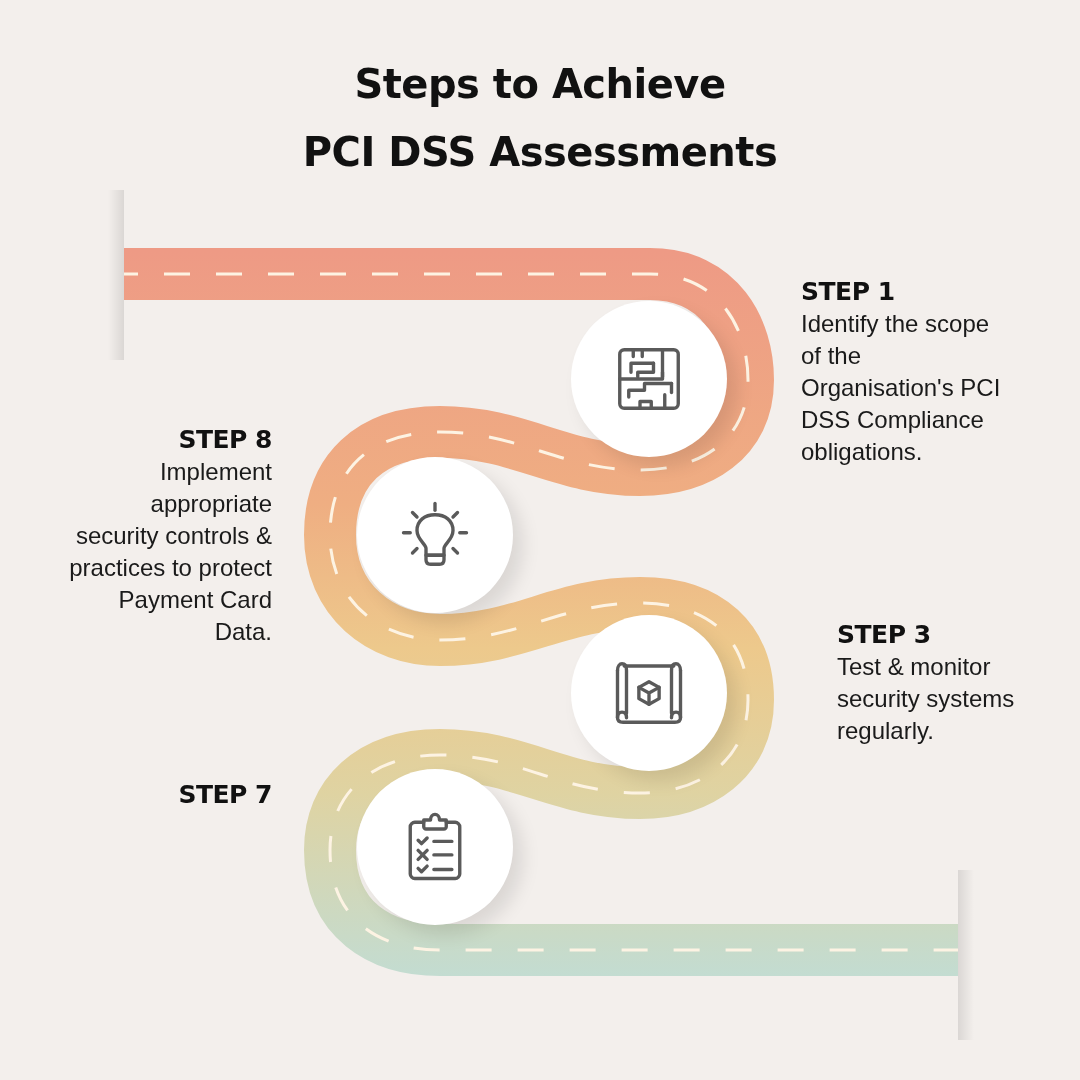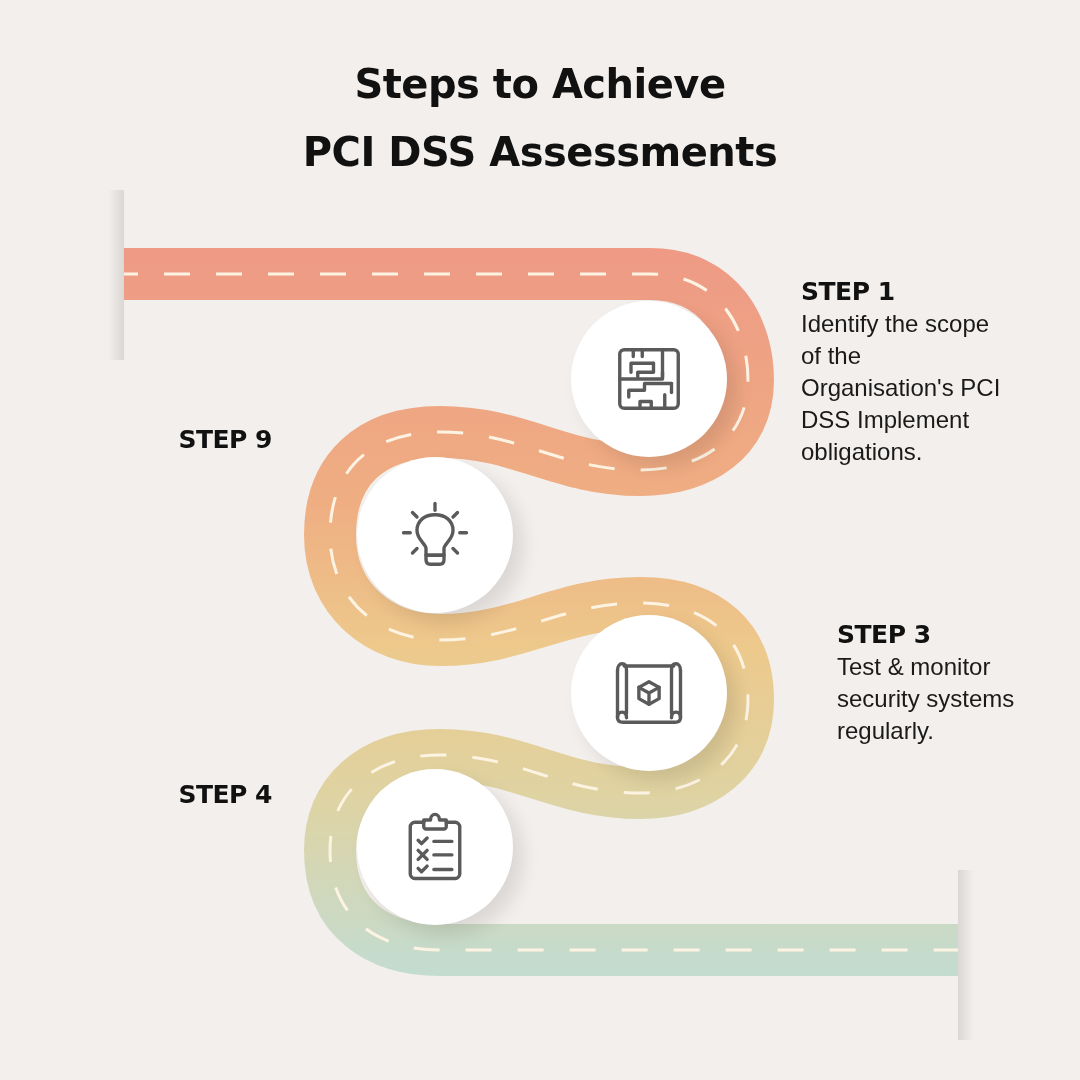--- a/index.html
+++ b/index.html
@@ -150,30 +150,36 @@
     <path d="M17 51 L20 54 L25 49"></path>
     <path d="M31 27 H47 M31 39 H47 M31 52 H47"></path>
   </svg>
 </div>
 
 <div class="step right" style="left:801px; top:276px; width:260px;">
   <div class="label">STEP 1</div>
   <div class="desc">Identify the scope
 of the
 Organisation's PCI
-DSS Implement
+DSS Compliance
 obligations.</div>
 </div>
 
 <div class="step left" style="left:20px; top:424px; width:252px;">
-  <div class="label">STEP 9</div>
+  <div class="label">STEP 8</div>
+  <div class="desc">Implement
+appropriate
+security controls &amp;
+practices to protect
+Payment Card
+Data.</div>
 </div>
 
 <div class="step right" style="left:801px; top:619px; width:260px;margin-left:36px;">
   <div class="label">STEP 3</div>
   <div class="desc">Test &amp; monitor
 security systems
 regularly.</div>
 </div>
 
 <div class="step left" style="left:20px; top:779px; width:252px;">
-  <div class="label">STEP 4</div>
+  <div class="label">STEP 7</div>
 </div>
 
 </body></html>

